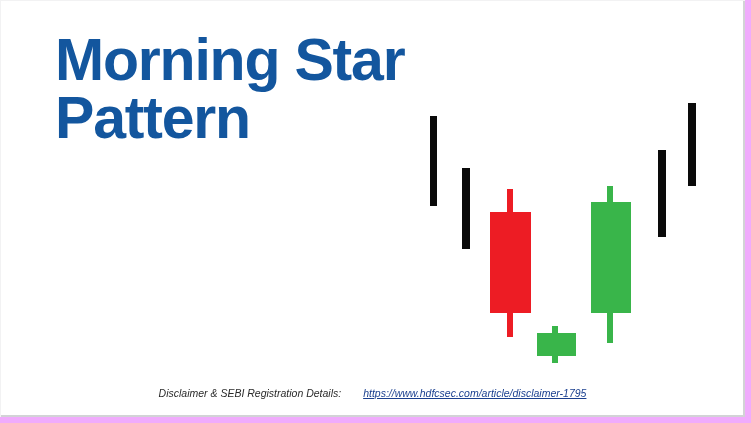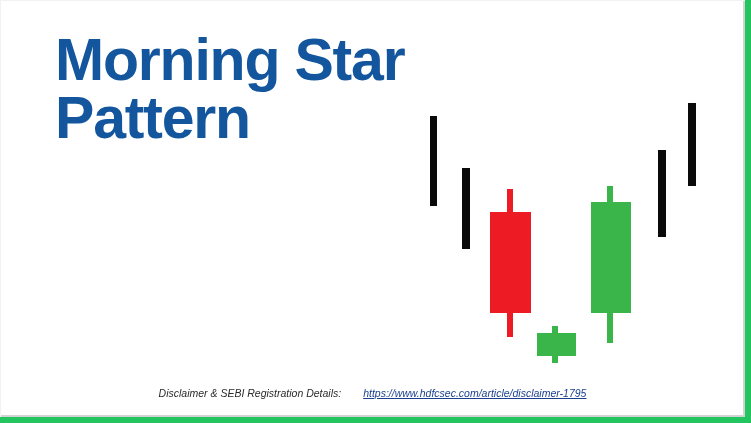--- a/index.html
+++ b/index.html
@@ -8,21 +8,21 @@
     background: #ffffff;
   }
   body {
     font-family: "Liberation Sans", sans-serif;
   }
   #page {
     position: relative;
     width: 751px;
     height: 423px;
     overflow: hidden;
-    background: #22c55e;
+    background: #f0abfc;
     box-sizing: border-box;
   }
   
   .card {
     position: absolute;
     left: 0;
     top: 0;
     width: 745px;
     height: 417px;
     background: #ffffff;

